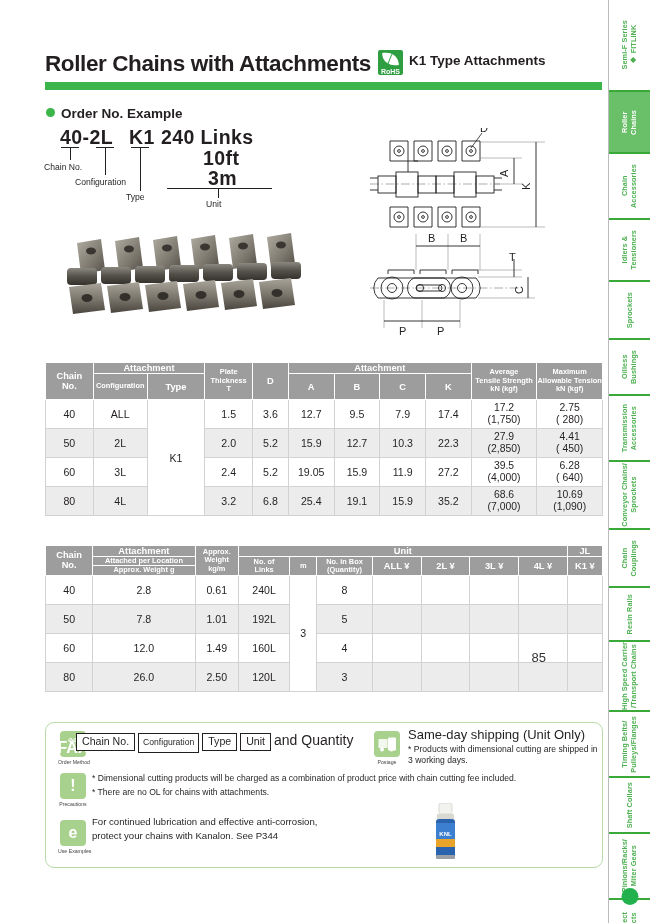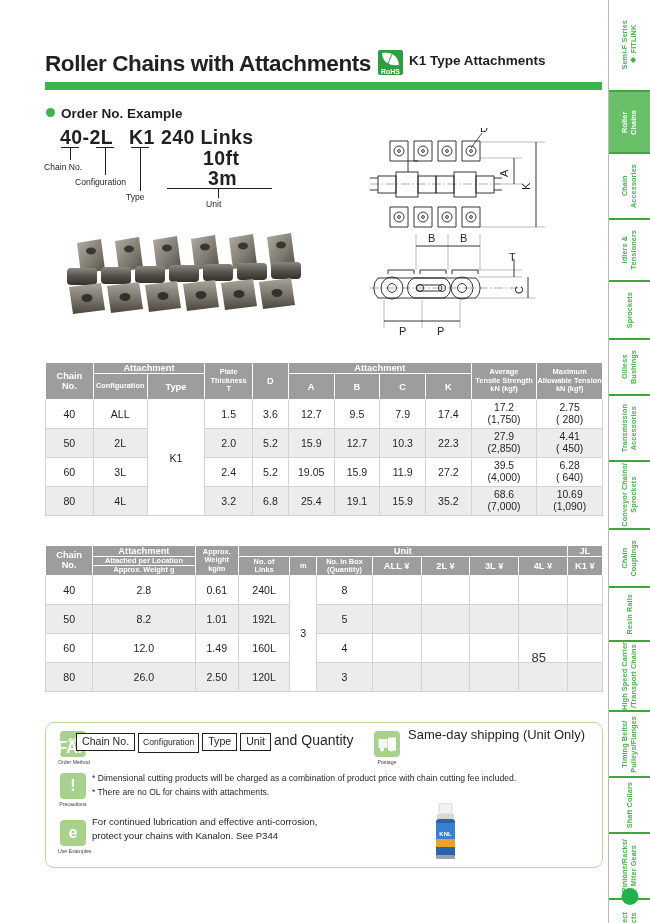--- a/index.html
+++ b/index.html
@@ -533,21 +533,21 @@
         <td rowspan="4">3</td>
         <td>8</td>
         <td></td>
         <td></td>
         <td></td>
         <td></td>
         <td></td>
       </tr>
       <tr class="alt">
         <td>50</td>
-        <td>8.2</td>
+        <td>7.8</td>
         <td>1.01</td>
         <td>192L</td>
         <td>5</td>
         <td></td>
         <td></td>
         <td></td>
         <td></td>
         <td></td>
       </tr>
       <tr>
@@ -609,20 +609,21 @@
         <rect x="0.5" y="2" width="9" height="9" fill="#fff" opacity="0.85"></rect>
         <rect x="10" y="0.5" width="8" height="13" rx="1" fill="#fff"></rect>
         <circle cx="4" cy="12.5" r="2" fill="#fff"></circle>
         <circle cx="13.5" cy="12.5" r="2" fill="#fff"></circle>
       </svg>
     </div>
     <div class="cap">Postage</div>
   </div>
 
   <div id="ship-title">Same-day shipping (Unit Only)</div>
+  <div id="ship-note">* Products with dimensional cutting are shipped in 3 working days.</div>
 
   <div id="prec-lines">
     <div>* Dimensional cutting products will be charged as a combination of product price with chain cutting fee included.</div>
     <div>* There are no OL for chains with attachments.</div>
   </div>
 
   <div id="use-lines">
     <div>For continued lubrication and effective anti-corrosion,</div>
     <div>protect your chains with Kanalon.  See P344</div>
   </div>

